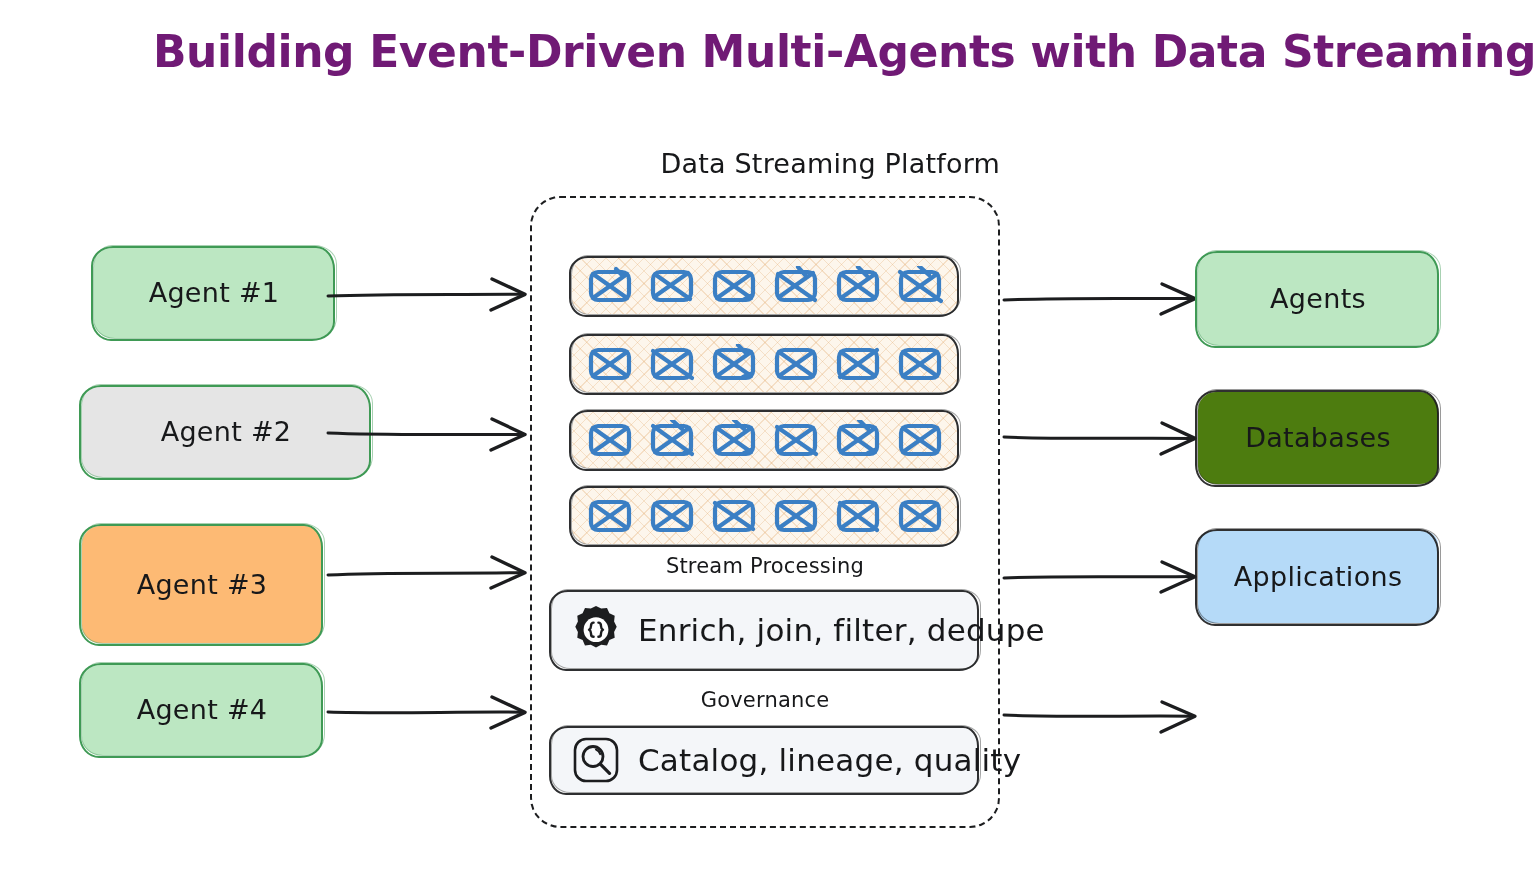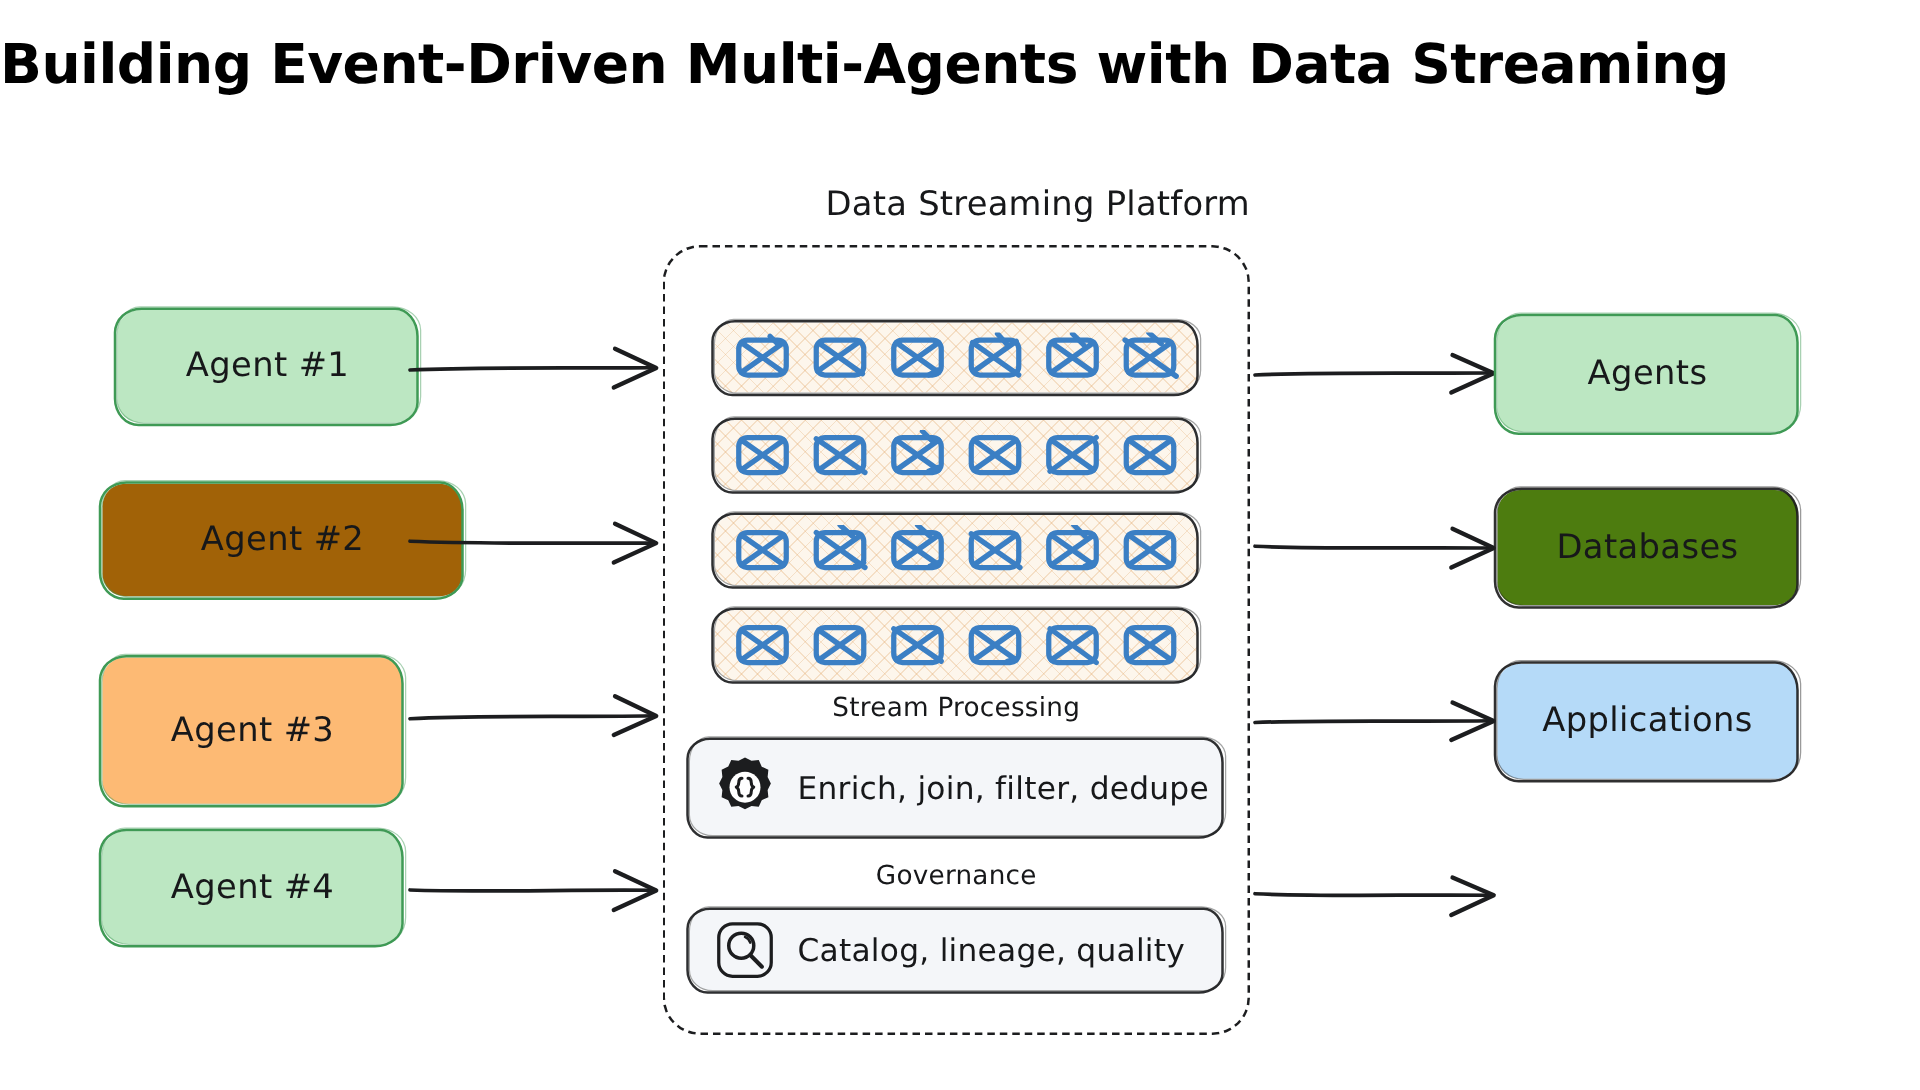--- a/index.html
+++ b/index.html
@@ -6,24 +6,24 @@
   html,body{margin:0;padding:0;background:#ffffff;}
   body{
     width:1536px;height:872px;position:relative;overflow:hidden;
     font-family:"DejaVu Sans","Liberation Sans",sans-serif;
     -webkit-font-smoothing:antialiased;
   }
   #stage{position:absolute;left:0;top:0;width:1536px;height:872px;}
 
   
   .title{
-    position:absolute;left:0;top:26px;width:1536px;text-align:left;
+    position:absolute;left:0;top:26px;width:1536px;text-align:right;
     font-family:"DejaVu Sans","Liberation Sans",sans-serif;
     font-weight:700;font-size:44px;letter-spacing:-0.4px;
-    color:#000000;white-space:nowrap;
+    color:#701a75;white-space:nowrap;
   }
 
   
   .node{
     position:absolute;box-sizing:border-box;
     display:flex;align-items:center;justify-content:center;
     border-radius:18px;
     font-family:"DejaVu Sans","Liberation Sans",sans-serif;
     font-size:27px;color:#17181a;letter-spacing:.3px;
     text-align:center;line-height:1.1;
@@ -103,37 +103,37 @@
   }
   .procbox::after{
     left:-1px;top:-3px;right:-3px;bottom:-1px;
     border:1.3px solid rgba(28,29,31,.4);
     border-radius:16px 20px 17px 19px / 20px 16px 19px 17px;
   }
   .procbox .ico{position:relative;z-index:3;flex:0 0 auto;margin-left:18px;display:block;}
   .procbox .ptext{
     position:relative;z-index:3;margin-left:16px;
     font-family:"DejaVu Sans","Liberation Sans",sans-serif;
-    font-size:25px;color:#17181a;letter-spacing:.2px;white-space:nowrap;
+    font-size:31px;color:#17181a;letter-spacing:.2px;white-space:nowrap;
   }
 
   
   .arrow{position:absolute;overflow:visible;}
 </style>
 </head>
 <body>
 
 <div id="stage">
 
   <div class="title">Building Event-Driven Multi-Agents with Data Streaming</div>
 
   <div class="node green" style="left:82px;top:248px;width:240px;height:90px;background:#bce7c2;margin-left:12px;">
     <span class="lbl">Agent #1</span>
   </div>
-  <div class="node green" style="left:82px;top:387px;width:288px;height:90px;background:#a16207;">
+  <div class="node green" style="left:82px;top:387px;width:288px;height:90px;background:#e5e5e5;">
     <span class="lbl">Agent #2</span>
   </div>
   <div class="node green" style="left:82px;top:526px;width:240px;height:117px;background:#fdba74;">
     <span class="lbl">Agent #3</span>
   </div>
   <div class="node green" style="left:82px;top:665px;width:240px;height:90px;background:#bce7c2;">
     <span class="lbl">Agent #4</span>
   </div>
 
   <svg class="arrow" style="left:326px;top:272px;" width="208" height="46" viewBox="0 0 208 46">
@@ -396,17 +396,17 @@
     <path d="M2,22 C60,24.6 130,22.4 190,23.2" fill="none" stroke="#1c1d1f" stroke-width="3" stroke-linecap="round"></path>
     <path d="M160,9 L193,23.2 L159,39" fill="none" stroke="#1c1d1f" stroke-width="3.4" stroke-linecap="round" stroke-linejoin="round"></path>
   </svg>
 
   <div class="node green" style="left:1198px;top:253px;width:240px;height:92px;background:#bce7c2;">
     <span class="lbl">Agents</span>
   </div>
   <div class="node" style="left:1198px;top:392px;width:240px;height:92px;background:#4d7c0f;">
     <span class="lbl">Databases</span>
   </div>
-  <div class="node" style="left:1198px;top:531px;width:240px;height:92px;background:#b5daf8;">
+  <div class="node" style="left:1198px;top:531px;width:240px;height:92px;background:#b5daf8;border-radius:14px;">
     <span class="lbl">Applications</span>
   </div>
 
 </div>
 
 </body></html>

